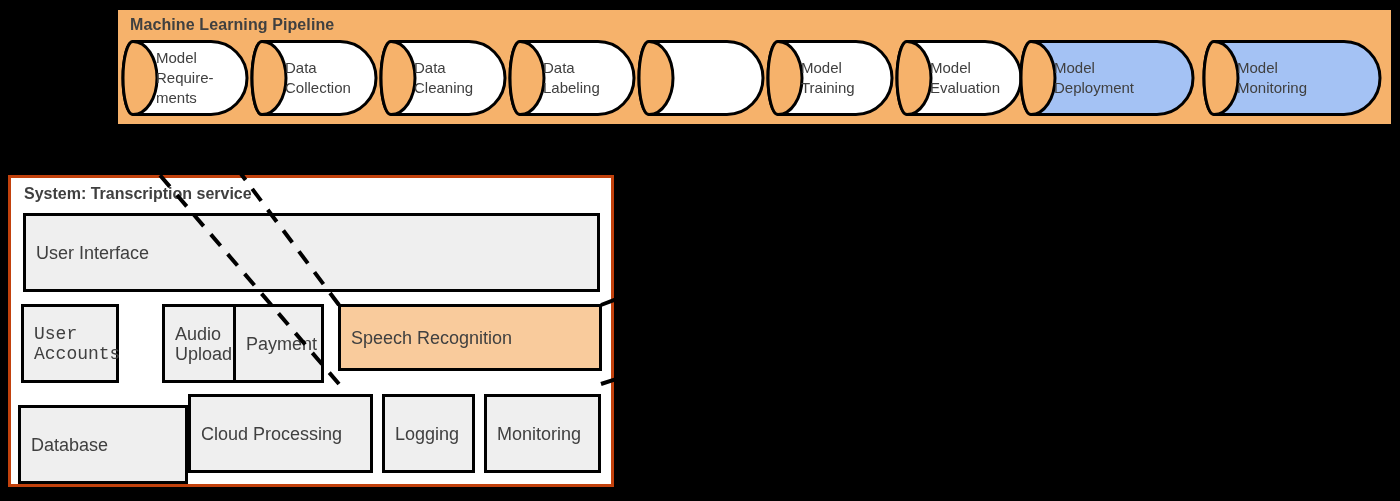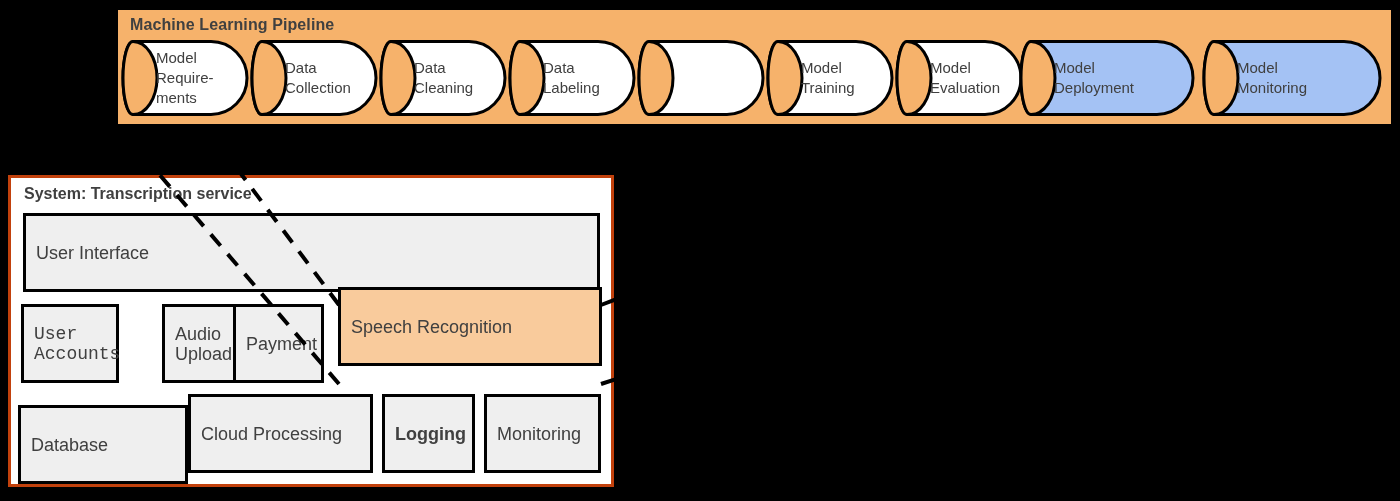--- a/index.html
+++ b/index.html
@@ -77,24 +77,24 @@
     background: var(--gray, #EFEFEF);
     display: flex; align-items: center;
     padding-left: 10px;
     font-size: 18px; line-height: 20px;
     white-space: pre-line;
   }
   .c-ui { left: 12px;  top: 35px;  width: 577px; height: 79px; }
   .c-ua { left: 10px;  top: 126px; width: 98px;  height: 79px; font-family: Liberation Mono, monospace; }
   .c-au { left: 116px; top: 126px; width: 97px;  height: 79px; margin-left: 35px; }
   .c-pm { left: 222px; top: 126px; width: 91px;  height: 79px; }
-  .c-sr { left: 327px; top: 109px; width: 264px; height: 79px; background: var(--hl-orange, #F9CB9C); }
+  .c-sr { left: 327px; top: 126px; width: 264px; height: 67px; background: var(--hl-orange, #F9CB9C); }
   .c-db { left: 7px;  top: 216px; width: 170px; height: 79px; margin-top: 11px; }
   .c-cp { left: 177px; top: 216px; width: 185px; height: 79px; }
-  .c-lg { left: 371px; top: 216px; width: 93px;  height: 79px; font-weight: bold; }
+  .c-lg { left: 371px; top: 216px; width: 93px;  height: 79px; }
   .c-mn { left: 473px; top: 216px; width: 117px; height: 79px; }
 </style>
 </head>
 <body>
 
 <div class="canvas">
 
   <div class="banner">
     <div class="banner-title">Machine Learning Pipeline</div>
     <div class="stages" id="stages">

